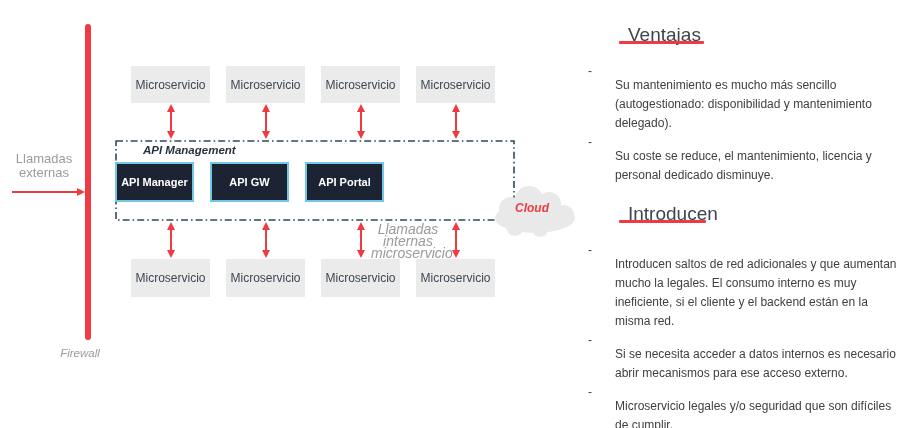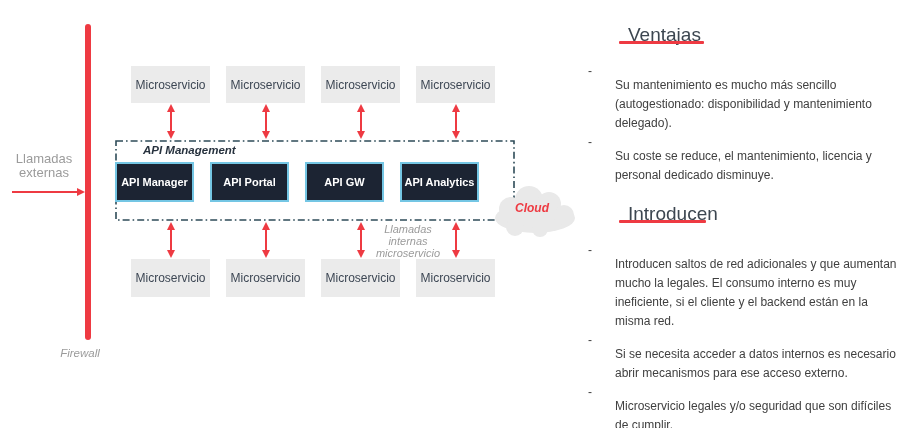--- a/index.html
+++ b/index.html
@@ -56,21 +56,21 @@
   .api-box{width:79px;height:40px;background:var(--dark-box);border:2px solid var(--box-border);
     color:#ffffff;font-size:11px;font-weight:bold;display:flex;align-items:center;justify-content:center;text-align:center;}
 
   
   .cloud{position:absolute;left:492px;top:184px;width:86px;height:54px;}
   .cloud svg{position:absolute;inset:0;}
   .cloud-label{position:absolute;left:0;top:17px;width:80px;text-align:center;
     color:var(--red);font-weight:bold;font-style:italic;font-size:12px;}
 
   .int-label{position:absolute;left:371px;top:223px;width:74px;text-align:center;
-    font-style:italic;color:var(--muted);font-size:11px;line-height:12px;}
+    font-style:italic;color:var(--muted);font-size:14px;line-height:12px;}
 
   
   .panel-section .heading{position:absolute;font-size:19px;font-weight:normal;color:var(--heading);}
   .underline{position:absolute;height:3px;background:var(--red);border-radius:1px;}
   .vent-heading{left:628px;top:24px;}
   .vent-underline{left:619px;top:41px;width:85px;}
   .desv-heading{left:628px;top:203px;}
   .desv-underline{left:619px;top:220px;width:87px;}
   .blist{position:absolute;left:588px;width:318px;display:flex;flex-direction:column;}
   .blist.vent{top:62px;}
@@ -147,30 +147,27 @@
       <rect x="1" y="1" width="398" height="79" fill="none" stroke="#2e4b58" stroke-width="1.6" stroke-dasharray="7 3 1.6 3"></rect>
     </svg>
     <div class="apim-label">API Management</div>
     <div class="api-boxes">
 
         <div class="api-box">
           <span>API Manager</span>
         </div>
 
         <div class="api-box">
+          <span>API GW</span>
+        </div>
+
+        <div class="api-box">
           <span>API Portal</span>
         </div>
 
-        <div class="api-box">
-          <span>API GW</span>
-        </div>
-
-        <div class="api-box">
-          <span>API Analytics</span>
-        </div>
       </div>
   </div>
 
   <div class="cloud">
     <svg viewBox="0 0 86 54">
       <g fill="#e9e9e9">
         <ellipse cx="43" cy="34" rx="40" ry="15"></ellipse>
         <circle cx="19" cy="25" r="12"></circle>
         <circle cx="37" cy="16" r="14"></circle>
         <circle cx="57" cy="20" r="12"></circle>

